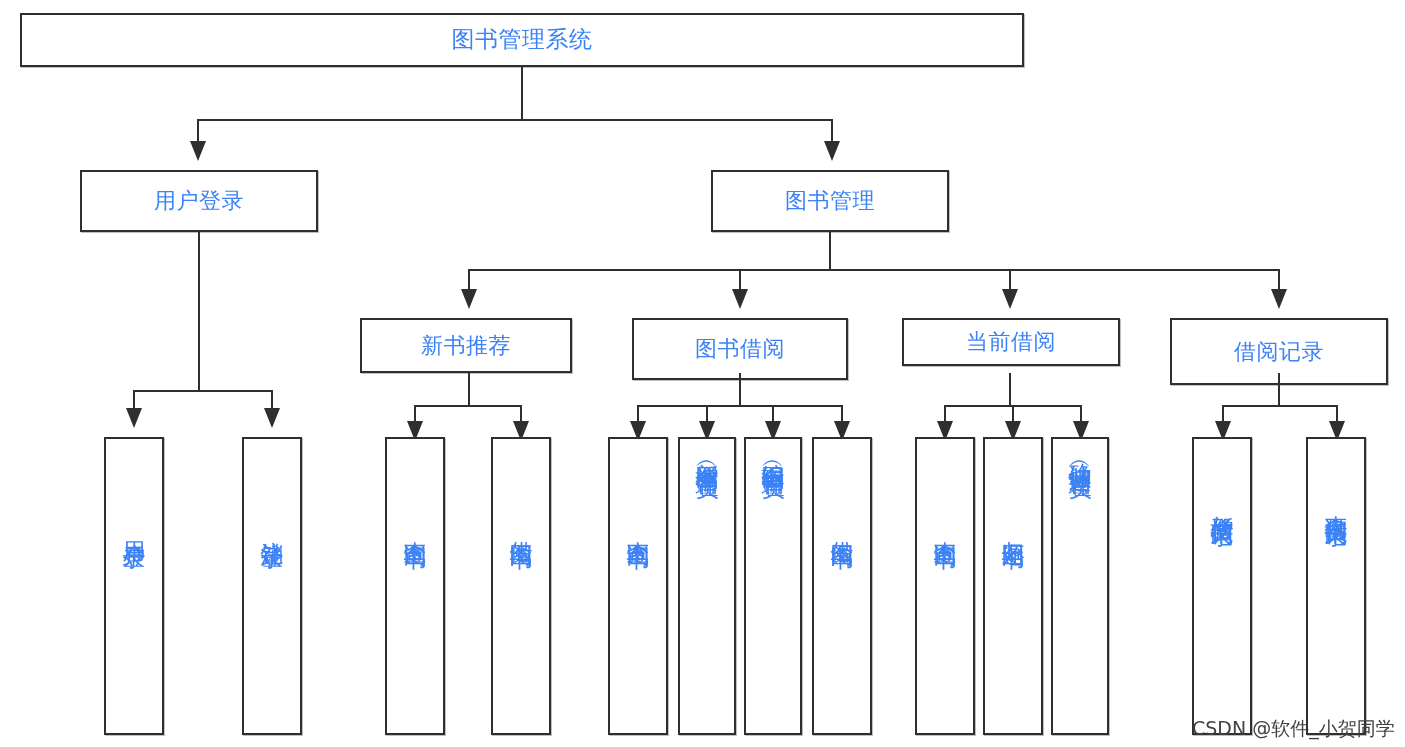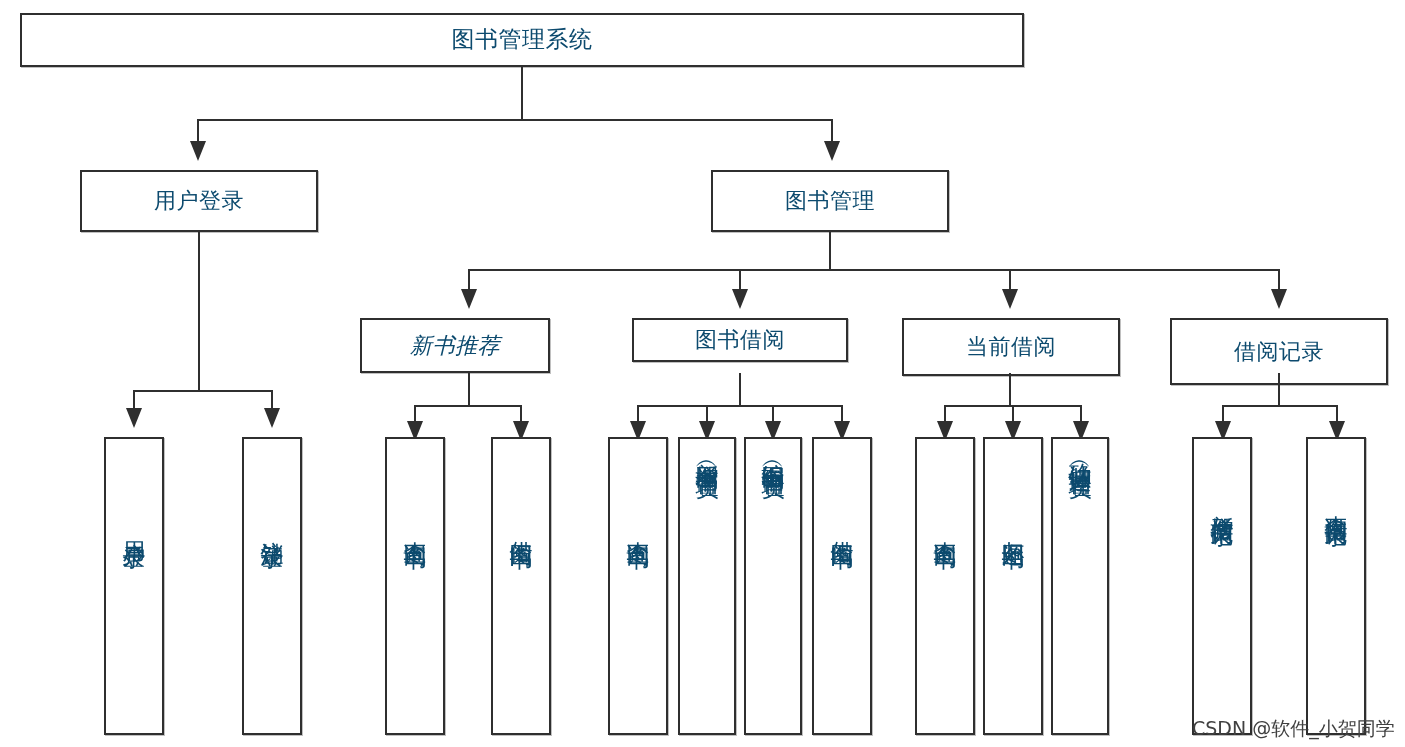--- a/index.html
+++ b/index.html
@@ -20,21 +20,21 @@
     position:absolute;
     box-sizing:border-box;
     background:#ffffff;
     border:2px solid #2f2f2f;
     display:flex;
     align-items:center;
     justify-content:center;
     box-shadow:1px 1px 0 rgba(140,140,140,.55);
   }
   .node .lbl{
-    color:#0c4a6e;
+    color:#3b82f6;
     font-size:22px;
     line-height:1.18;
     letter-spacing:.5px;
     text-align:center;
     white-space:nowrap;
   }
   
   .node.root .lbl{font-size:23px;}
   .node.lvl1 .lbl{font-size:22px;}
   .node.lvl2 .lbl{font-size:22px;}
@@ -112,27 +112,27 @@
   <div class="ln h" style="left:468px;top:269px;width:812px;height:2px;"></div>
   <div class="ln v" style="left:468px;top:269px;width:2px;height:22px;"></div>
   <div class="arrow" style="left:461px;top:289px;"></div>
   <div class="ln v" style="left:739px;top:269px;width:2px;height:22px;"></div>
   <div class="arrow" style="left:732px;top:289px;"></div>
   <div class="ln v" style="left:1009px;top:269px;width:2px;height:22px;"></div>
   <div class="arrow" style="left:1002px;top:289px;"></div>
   <div class="ln v" style="left:1278px;top:269px;width:2px;height:22px;"></div>
   <div class="arrow" style="left:1271px;top:289px;"></div>
 
-  <div class="node lvl2" style="left:360px;top:318px;width:190px;height:55px;font-style:italic;">
+  <div class="node lvl2" style="left:360px;top:318px;width:212px;height:55px;">
     <span class="lbl">新书推荐</span>
   </div>
-  <div class="node lvl2" style="left:632px;top:318px;width:216px;height:44px;">
+  <div class="node lvl2" style="left:632px;top:318px;width:216px;height:62px;">
     <span class="lbl">图书借阅</span>
   </div>
-  <div class="node lvl2" style="left:902px;top:318px;width:218px;height:58px;">
+  <div class="node lvl2" style="left:902px;top:318px;width:218px;height:48px;">
     <span class="lbl">当前借阅</span>
   </div>
   <div class="node lvl2" style="left:1170px;top:318px;width:218px;height:67px;">
     <span class="lbl">借阅记录</span>
   </div>
 
   <div class="ln v" style="left:468px;top:373px;width:2px;height:33px;"></div>
   <div class="ln h" style="left:414px;top:405px;width:108px;height:2px;"></div>
   <div class="ln v" style="left:414px;top:405px;width:2px;height:18px;"></div>
   <div class="arrow" style="left:407px;top:421px;"></div>

